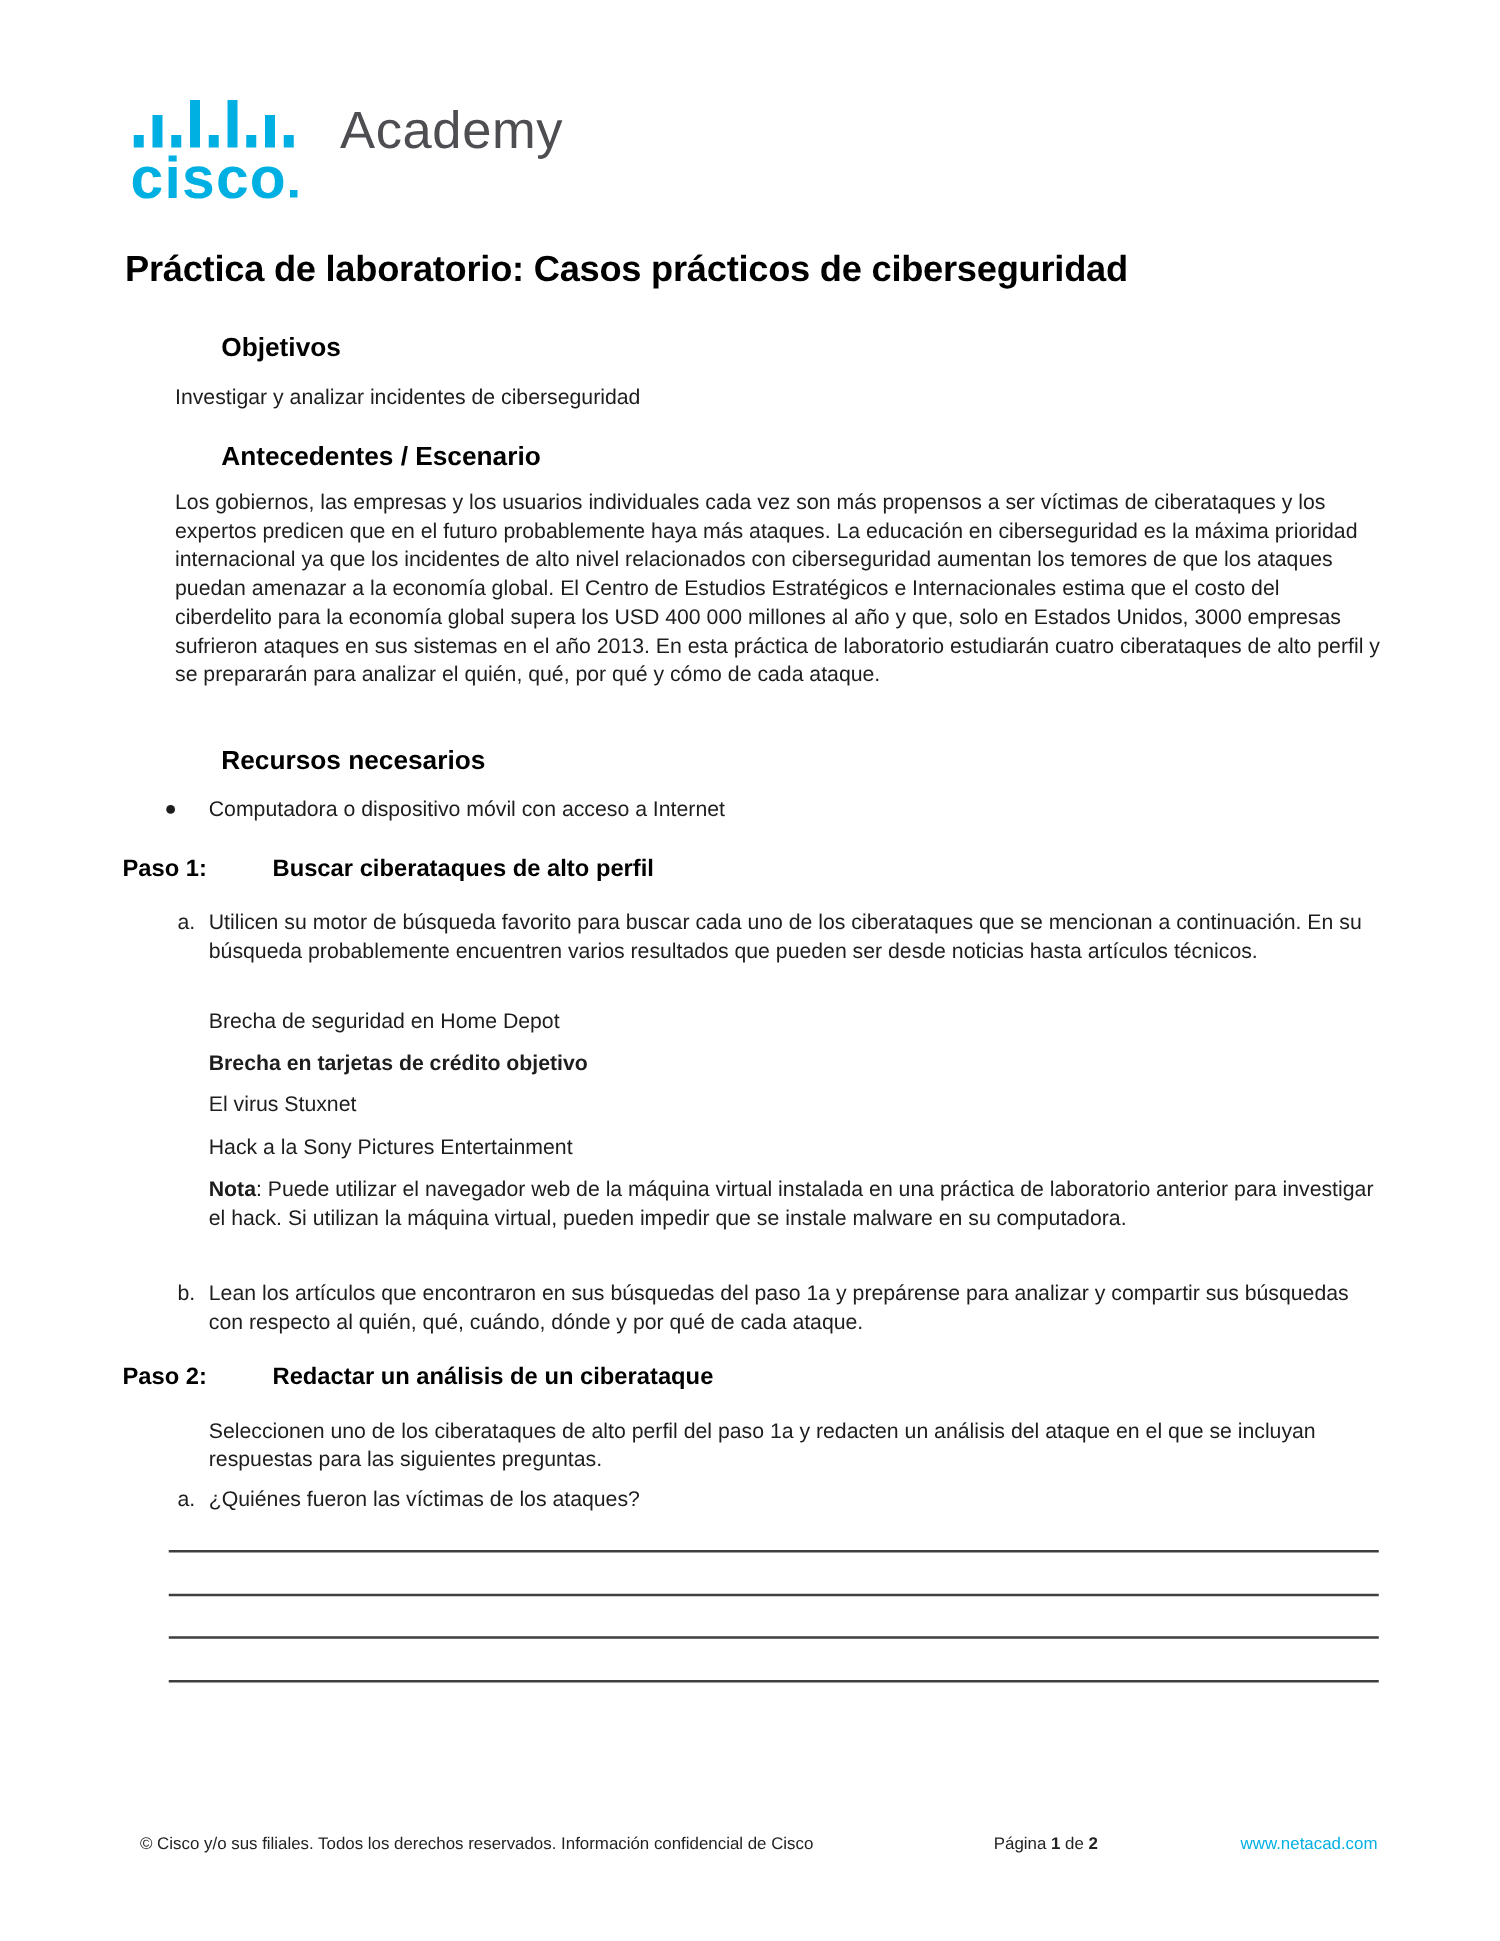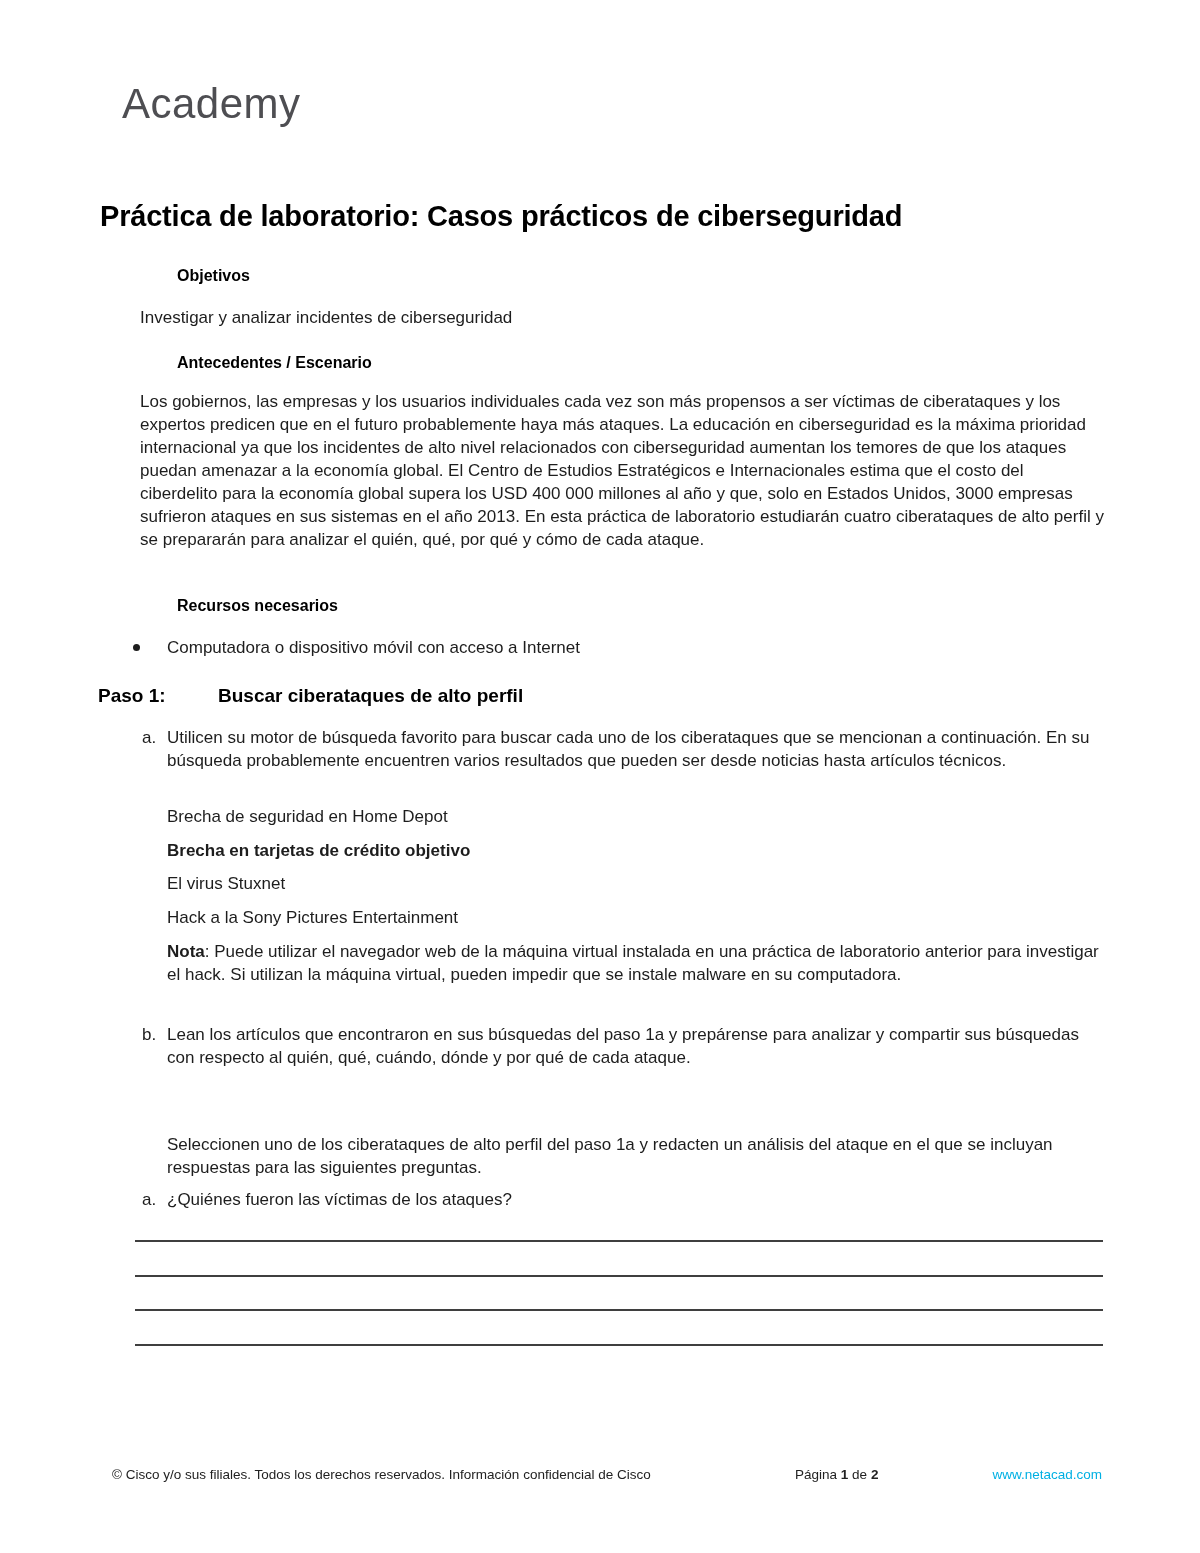--- a/index.html
+++ b/index.html
@@ -52,21 +52,21 @@
   
   .doc-title {
     left: 100px; top: 200px;
     font-size: 29px;
     font-weight: bold;
     color: #000;
     letter-spacing: -0.2px;
   }
   .section-heading {
     left: 177px;
-    font-size: 16px;
+    font-size: 21px;
     font-weight: bold;
     color: #000;
   }
   .body-text {
     font-size: 17px;
     line-height: 23px;
     color: #1d1d1d;
   }
   .step-heading {
     left: 98px;
@@ -97,20 +97,34 @@
   .footer-text { font-size: 13.5px; color: #222; }
   .footer-link { color: var(--cisco-cyan, #00b0e3); text-decoration: none; }
   .bold { font-weight: bold; }
 </style>
 </head>
 <body>
 
 <div class="page">
 
   <div class="abs logo">
+    <div class="logo-left">
+      <div class="bars">
+        <span></span>
+          <span></span>
+          <span></span>
+          <span></span>
+          <span></span>
+          <span></span>
+          <span></span>
+          <span></span>
+          <span></span>
+      </div>
+      <div class="cisco-word"><span>cisco</span><span class="tm-dot"></span></div>
+    </div>
     <div class="logo-right">
       <div>Academy</div>
     </div>
   </div>
 
   <div class="abs doc-title">Práctica de laboratorio: Casos prácticos de ciberseguridad</div>
 
   <div class="abs section-heading" style="top:267px;">Objetivos</div>
   <div class="abs body-text" style="left:140px; top:306px;">Investigar y analizar incidentes de ciberseguridad</div>
 
@@ -140,20 +154,24 @@
 
   <div class="abs body-text" style="left:167px; top:940px; width:932px;">
     <span class="bold">Nota</span><span>: Puede utilizar el navegador web de la máquina virtual instalada en una práctica de laboratorio anterior para investigar el hack. Si utilizan la máquina virtual, pueden impedir que se instale malware en su computadora.</span>
   </div>
 
   <div class="abs list-row body-text" style="top:1023px;">
     <span class="list-label">b.</span>
     <span class="list-body">Lean los artículos que encontraron en sus búsquedas del paso 1a y prepárense para analizar y compartir sus búsquedas con respecto al quién, qué, cuándo, dónde y por qué de cada ataque.</span>
   </div>
 
+  <div class="abs step-heading" style="top:1091px;">
+    <span class="step-label">Paso 2:</span>
+    <span>Redactar un análisis de un ciberataque</span>
+  </div>
 
   <div class="abs body-text" style="left:167px; top:1133px; width:932px;">Seleccionen uno de los ciberataques de alto perfil del paso 1a y redacten un análisis del ataque en el que se incluyan respuestas para las siguientes preguntas.</div>
 
   <div class="abs list-row body-text" style="top:1188px;">
     <span class="list-label">a.</span>
     <span class="list-body">¿Quiénes fueron las víctimas de los ataques?</span>
   </div>
 
   <div class="abs answer-line" style="top:1240px;"></div>
   <div class="abs answer-line" style="top:1275px;"></div>

